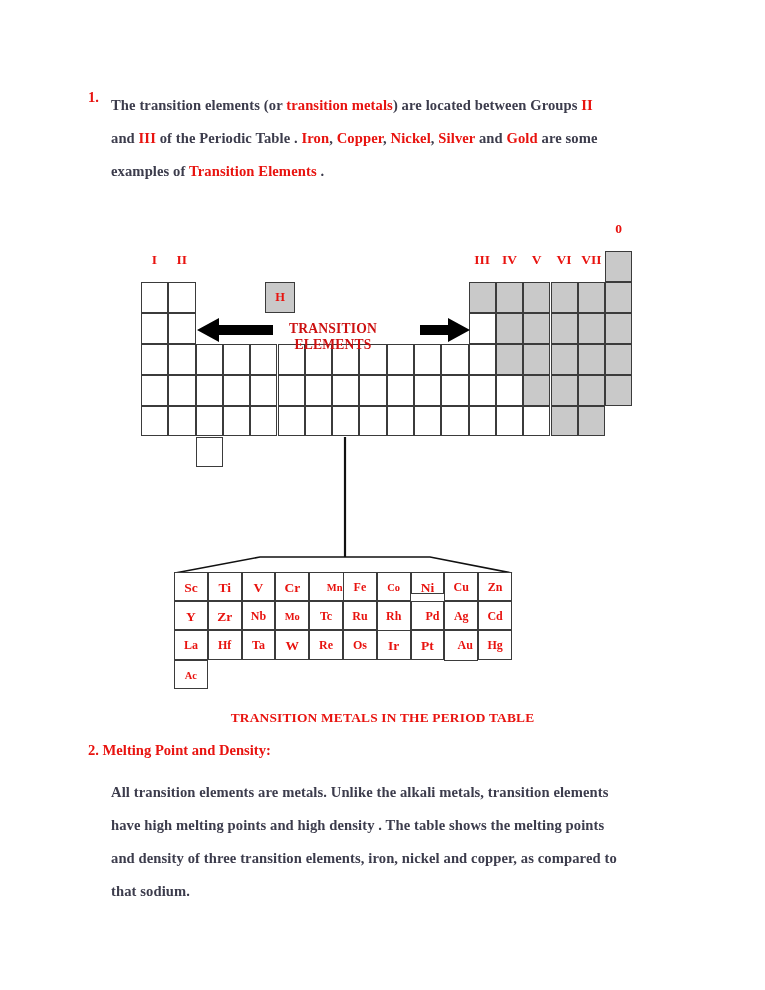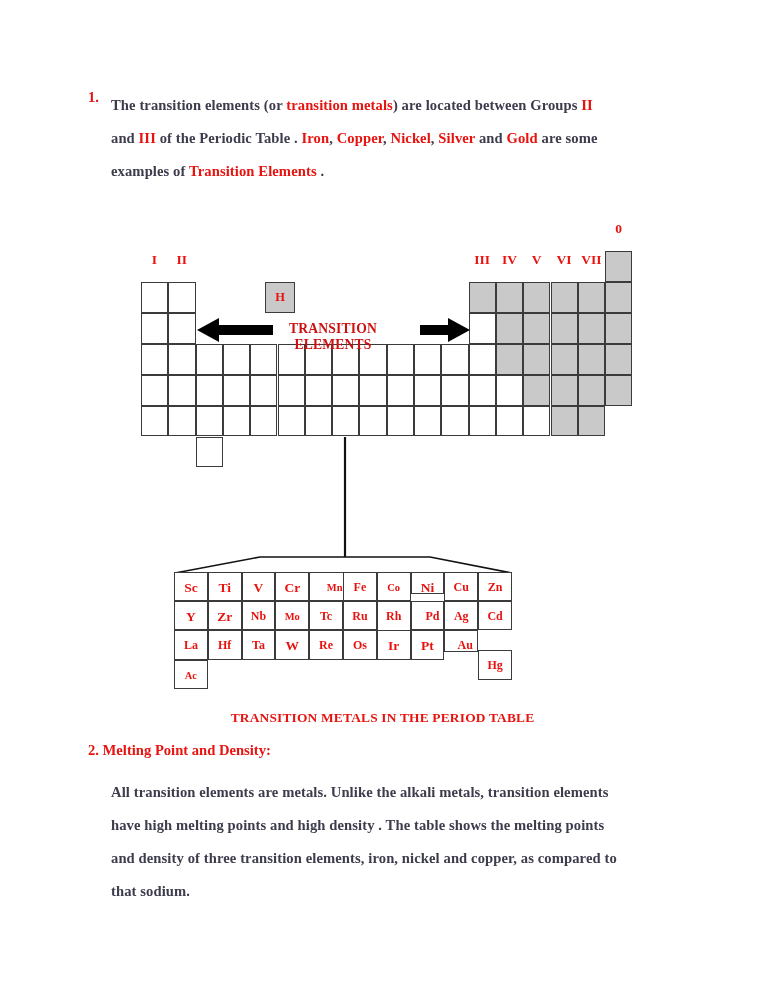--- a/index.html
+++ b/index.html
@@ -333,24 +333,24 @@
         </div>
         <div class="tm-cell" style="left: 169px; top: 58.4px; width: 33.8px; height: 29.2px; line-height: 29.2px;">
           <span class="sz-md" style="line-height: 29.2px;">Os</span>
         </div>
         <div class="tm-cell" style="left: 202.8px; top: 58.4px; width: 33.8px; height: 29.2px; line-height: 29.2px;">
           <span class="sz-lg" style="line-height: 29.2px;">Ir</span>
         </div>
         <div class="tm-cell" style="left: 236.6px; top: 58.4px; width: 33.8px; height: 29.2px; line-height: 29.2px;">
           <span class="sz-lg" style="line-height: 29.2px;">Pt</span>
         </div>
-        <div class="tm-cell" style="left: 270.4px; top: 58.4px; width: 33.8px; height: 22px; line-height: 29.2px; padding-left: 8px;">
+        <div class="tm-cell" style="left: 270.4px; top: 58.4px; width: 33.8px; height: 31px; line-height: 29.2px; padding-left: 8px;">
           <span class="sz-md" style="line-height: 29.2px;">Au</span>
         </div>
-        <div class="tm-cell" style="left: 304.2px; top: 58.4px; width: 33.8px; height: 29.2px; line-height: 29.2px; margin-top: 20px;">
+        <div class="tm-cell" style="left: 304.2px; top: 58.4px; width: 33.8px; height: 29.2px; line-height: 29.2px;">
           <span class="sz-md" style="line-height: 29.2px;">Hg</span>
         </div>
         <div class="tm-cell" style="left: 0px; top: 87.6px; width: 33.8px; height: 29.2px; line-height: 29.2px;">
           <span class="sz-sm" style="line-height: 29.2px;">Ac</span>
         </div>
       </div>
   </div>
 
   <div id="figure-caption">TRANSITION METALS IN THE PERIOD TABLE</div>
 

